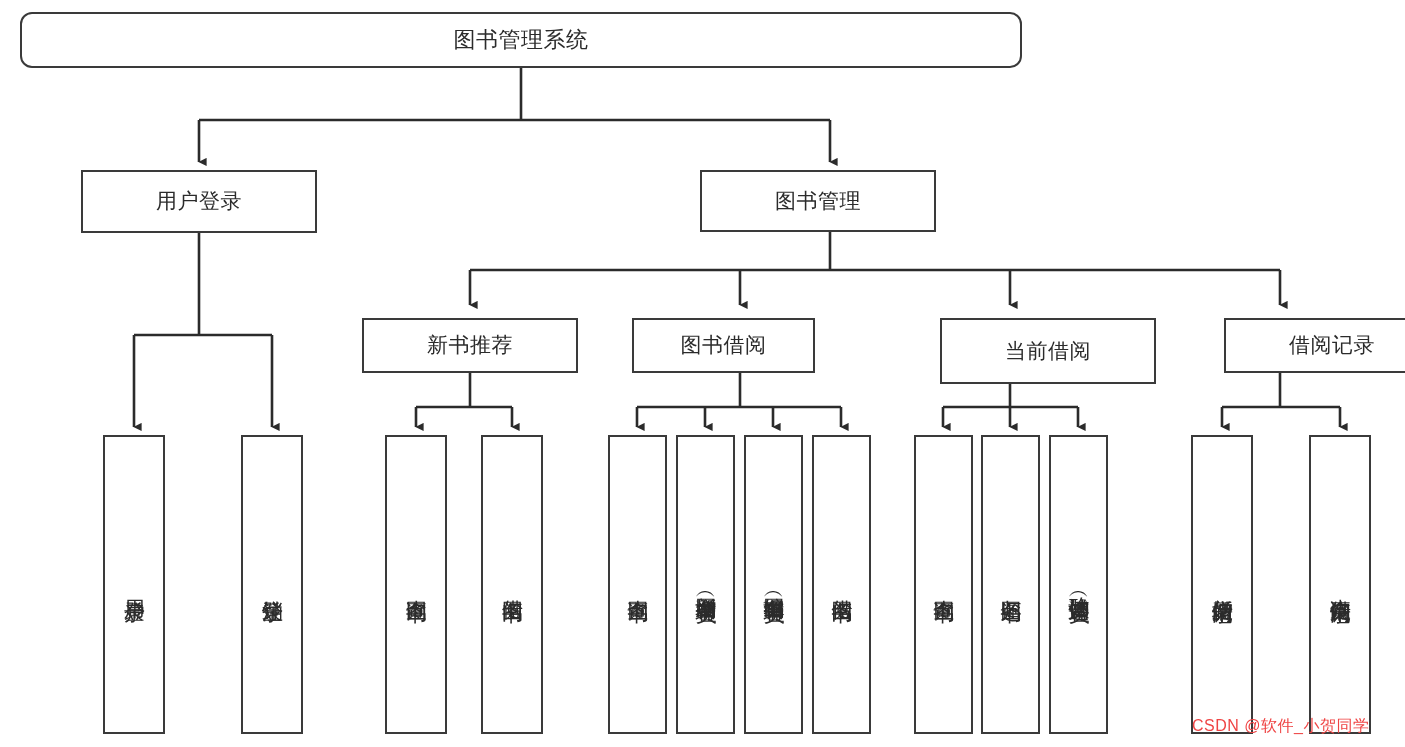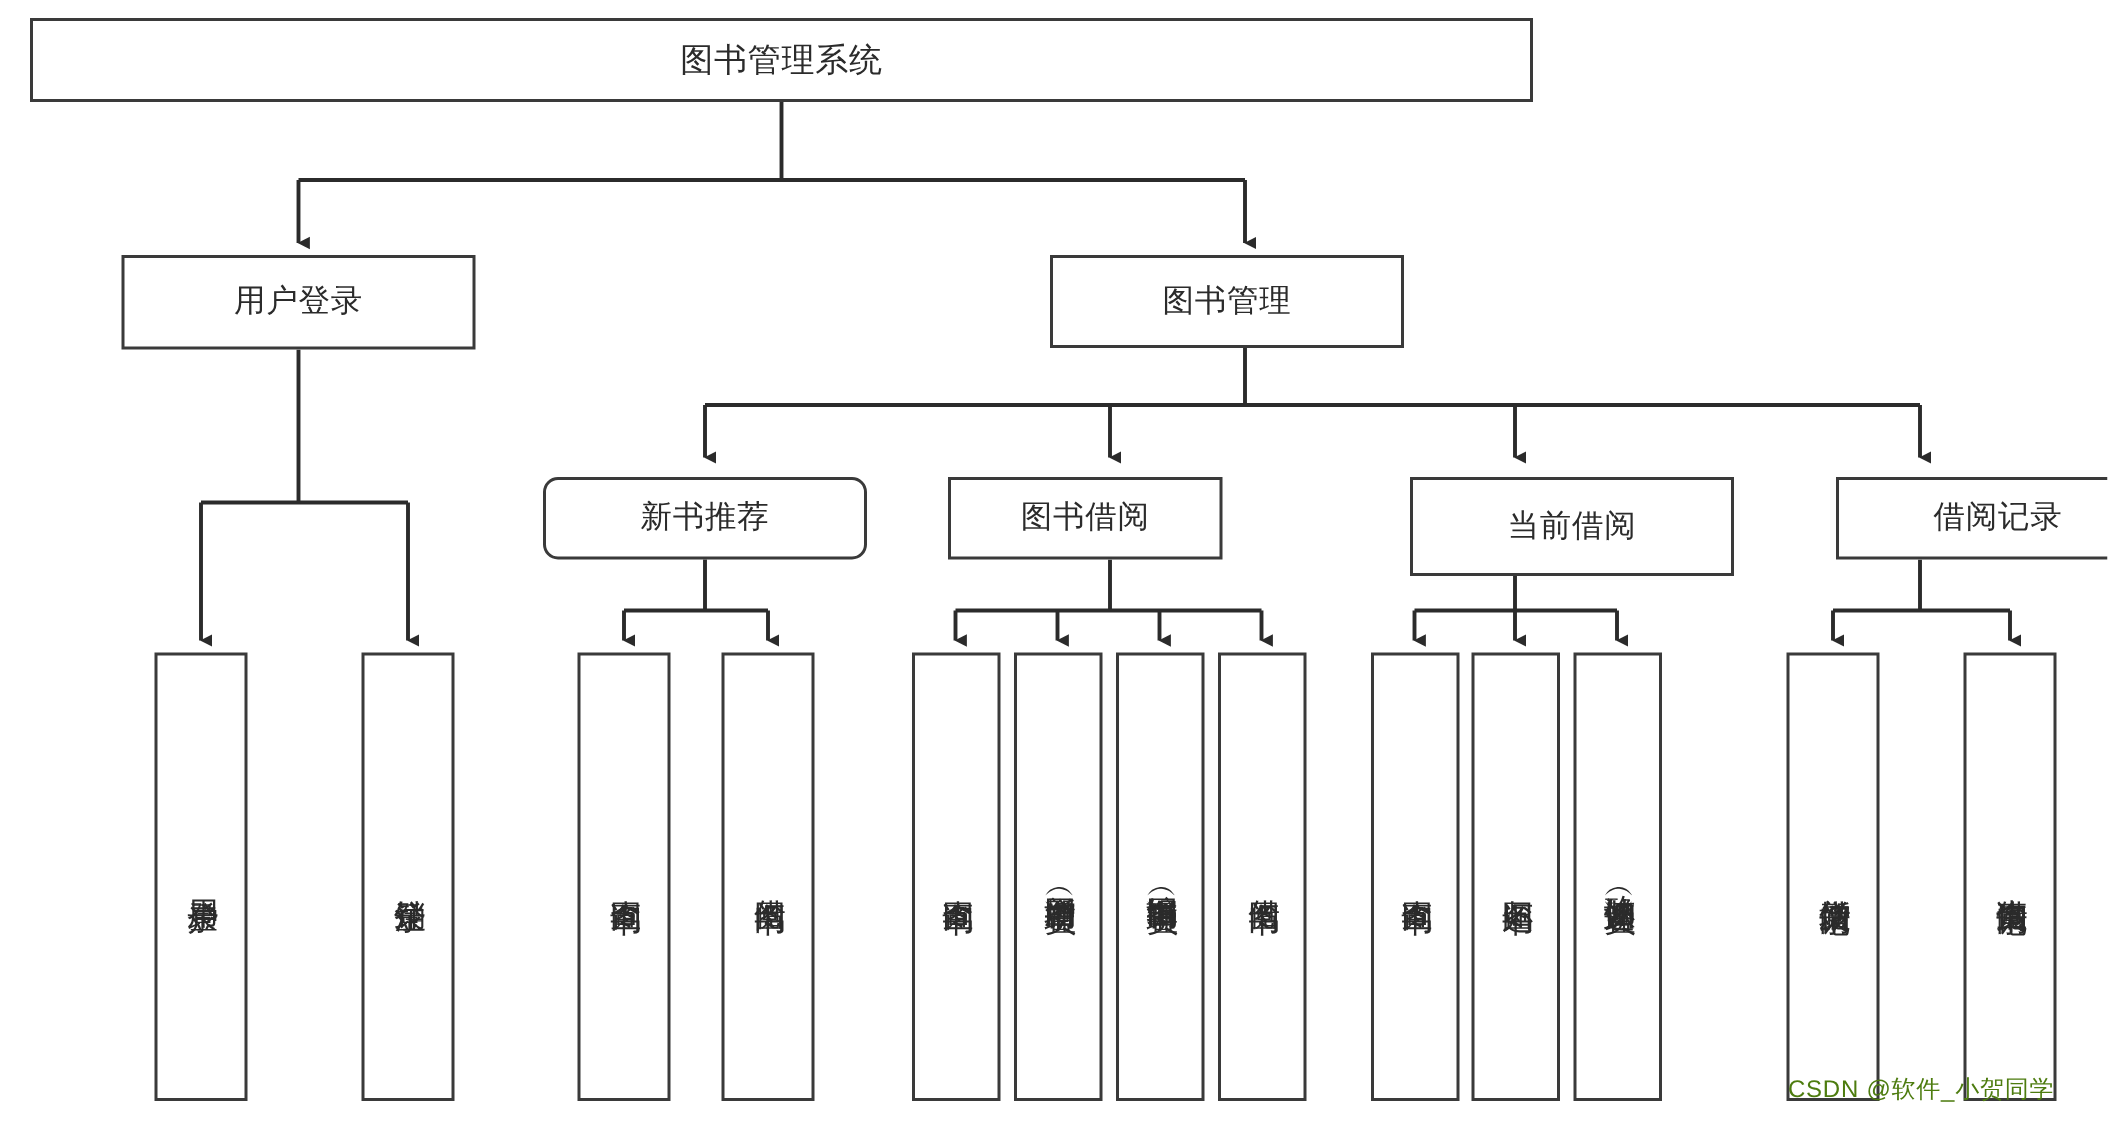--- a/index.html
+++ b/index.html
@@ -60,21 +60,21 @@
     text-orientation: upright;
     font-size: 21px;
     line-height: 1.18;
     letter-spacing: 1px;
     white-space: nowrap;
     max-height: 100%;
   }
   .watermark {
     position: absolute;
     font-size: 16px;
-    color: #4d7c0f;
+    color: #ef4444;
     white-space: nowrap;
     letter-spacing: 0.5px;
   }
 </style>
 </head>
 <body>
 
 <div id="canvas">
 
   <svg class="edges" viewBox="0 0 1405 747" xmlns="http://www.w3.org/2000/svg">
@@ -120,32 +120,32 @@
       <path d="M1010,407 L1010,427" marker-end="url(#arrow)"></path>
       <path d="M1078,407 L1078,427" marker-end="url(#arrow)"></path>
 
       <path d="M1280,373 L1280,407"></path>
       <path d="M1222,407 L1340,407"></path>
       <path d="M1222,407 L1222,427" marker-end="url(#arrow)"></path>
       <path d="M1340,407 L1340,427" marker-end="url(#arrow)"></path>
     </g>
   </svg>
 
-  <div class="node h root" style="left:20px; top:12px; width:1002px; height:56px;">
+  <div class="node h root" style="left:20px; top:12px; width:1002px; height:56px;border-radius:12px;">
     <span class="label">图书管理系统</span>
   </div>
 
   <div class="node h" style="left:81px; top:170px; width:236px; height:63px;">
     <span class="label">用户登录</span>
   </div>
   <div class="node h" style="left:700px; top:170px; width:236px; height:62px;">
     <span class="label">图书管理</span>
   </div>
 
-  <div class="node h" style="left:362px; top:318px; width:216px; height:55px;border-radius:10px;">
+  <div class="node h" style="left:362px; top:318px; width:216px; height:55px;">
     <span class="label">新书推荐</span>
   </div>
   <div class="node h" style="left:632px; top:318px; width:183px; height:55px;">
     <span class="label">图书借阅</span>
   </div>
   <div class="node h" style="left:940px; top:318px; width:216px; height:66px;">
     <span class="label">当前借阅</span>
   </div>
   <div class="node h" style="left:1224px; top:318px; width:216px; height:55px;">
     <span class="label">借阅记录</span>

